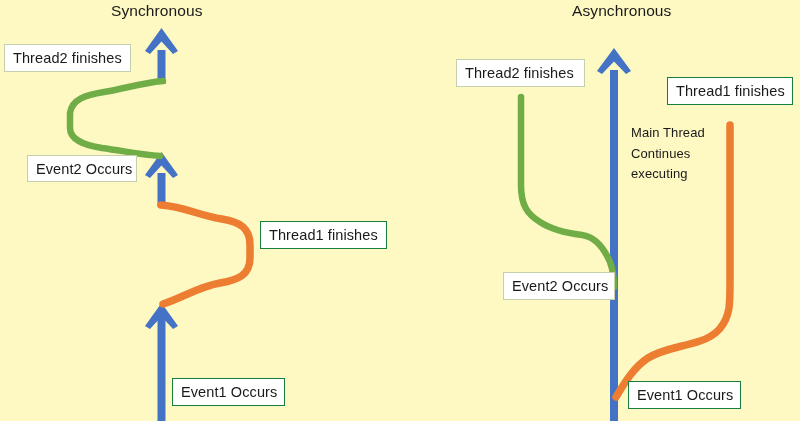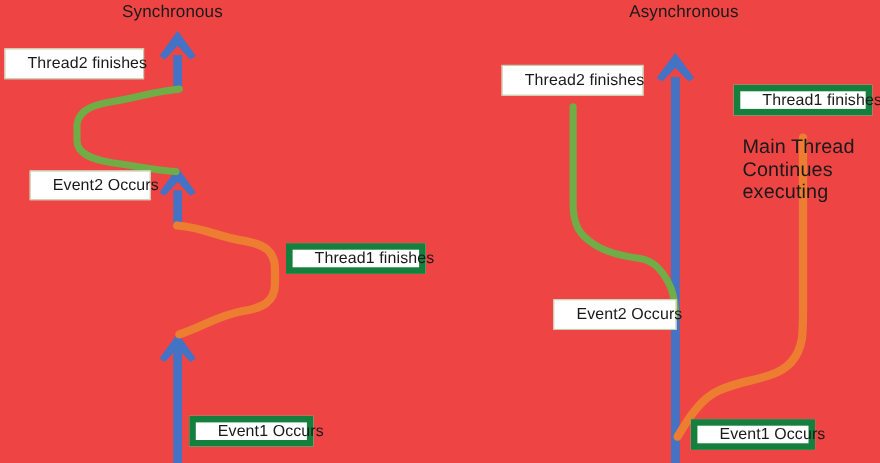--- a/index.html
+++ b/index.html
@@ -8,21 +8,21 @@
     padding: 0;
     background: #ffffff;
   }
   body {
     font-family: "Liberation Sans", sans-serif;
   }
   #canvas {
     position: relative;
     width: 800px;
     height: 421px;
-    background: #ef4444;
+    background: #fef9c3;
     overflow: hidden;
   }
   #vec {
     position: absolute;
     left: 0;
     top: 0;
     width: 800px;
     height: 421px;
   }
   .ttl {
@@ -34,37 +34,36 @@
   }
   .lbl {
     position: absolute;
     box-sizing: border-box;
     background: #ffffff;
     font-size: 14.5px;
     color: #1a1a1a;
     white-space: nowrap;
     display: flex;
     align-items: center;
-    padding: 0 20px;
+    padding: 0 8px;
     letter-spacing: 0.1px;
   }
   .lbl.green-box {
     border: 1px solid #c3d0ad;
   }
   .lbl.orange-box {
-    border: 6px solid #15803d;
+    border: 1px solid #15803d;
   }
   .plain {
     position: absolute;
-    font-size: 18px;
+    font-size: 13px;
     color: #1a1a1a;
     line-height: 20.5px;
     white-space: pre-line;
     letter-spacing: 0.1px;
-    margin-left: 44px;
   }
 </style>
 </head>
 <body>
 
 <div id="canvas">
 
   <svg id="vec" viewBox="0 0 800 421" xmlns="http://www.w3.org/2000/svg">
 
     <g>

